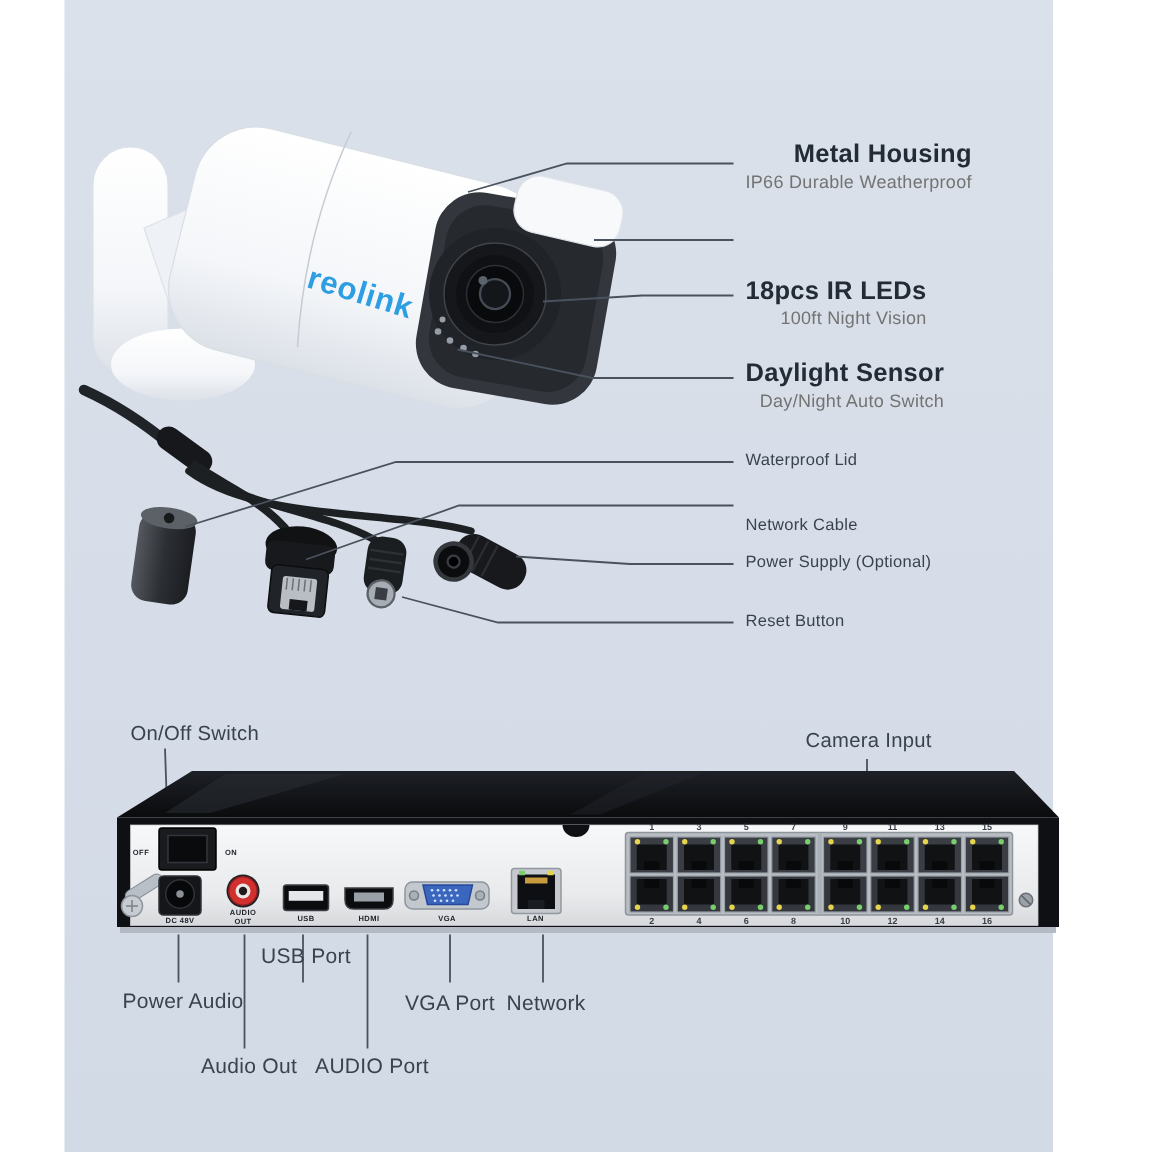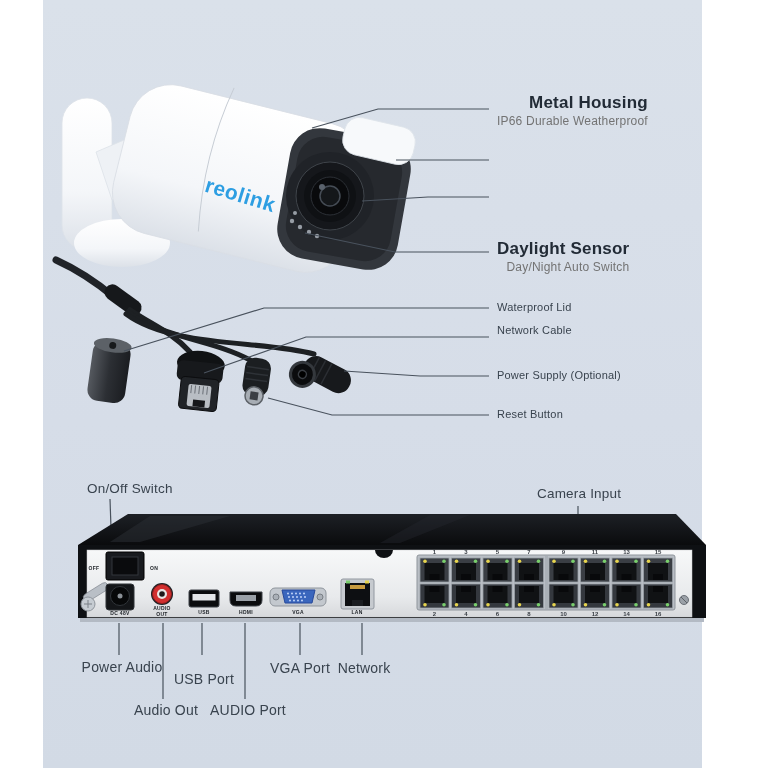--- a/index.html
+++ b/index.html
@@ -286,32 +286,36 @@
         <text x="626.5" y="616" class="pn">14</text>
         <text x="658" y="616" class="pn">16</text>
       </g>
     </g>
   </svg>
 
   <div class="feature" style="top:92px">
     <div class="t">Metal Housing</div>
     <div class="s">IP66 Durable Weatherproof</div>
   </div>
+  <div class="feature" style="top:183px">
+    <div class="t">18pcs IR LEDs</div>
+    <div class="s">100ft Night Vision</div>
+  </div>
   <div class="feature" style="top:238px">
     <div class="t">Daylight Sensor</div>
     <div class="s">Day/Night Auto Switch</div>
   </div>
 
   <div class="lbl mid" style="left:497px;top:301px">Waterproof Lid</div>
-  <div class="lbl mid" style="left:497px;top:324px">Network Cable</div>
+  <div class="lbl mid" style="left:497px;top:344px">Network Cable</div>
   <div class="lbl mid" style="left:497px;top:369px">Power Supply (Optional)</div>
   <div class="lbl mid" style="left:497px;top:408px">Reset Button</div>
 
   <div class="lbl toplab" style="left:87px;top:481px">On/Off Switch</div>
   <div class="lbl toplab" style="left:537px;top:486px">Camera Input</div>
 
   <div class="lbl botlab" style="left:122px;top:659px">Power Audio</div>
-  <div class="lbl botlab" style="left:204px;top:671px">USB Port</div>
+  <div class="lbl botlab" style="left:204px;top:629px">USB Port</div>
   <div class="lbl botlab" style="left:300px;top:660px">VGA Port</div>
   <div class="lbl botlab" style="left:364px;top:660px">Network</div>
   <div class="lbl botlab" style="left:166px;top:702px">Audio Out</div>
   <div class="lbl botlab" style="left:248px;top:702px">AUDIO Port</div>
 </div>
 
 </body></html>

